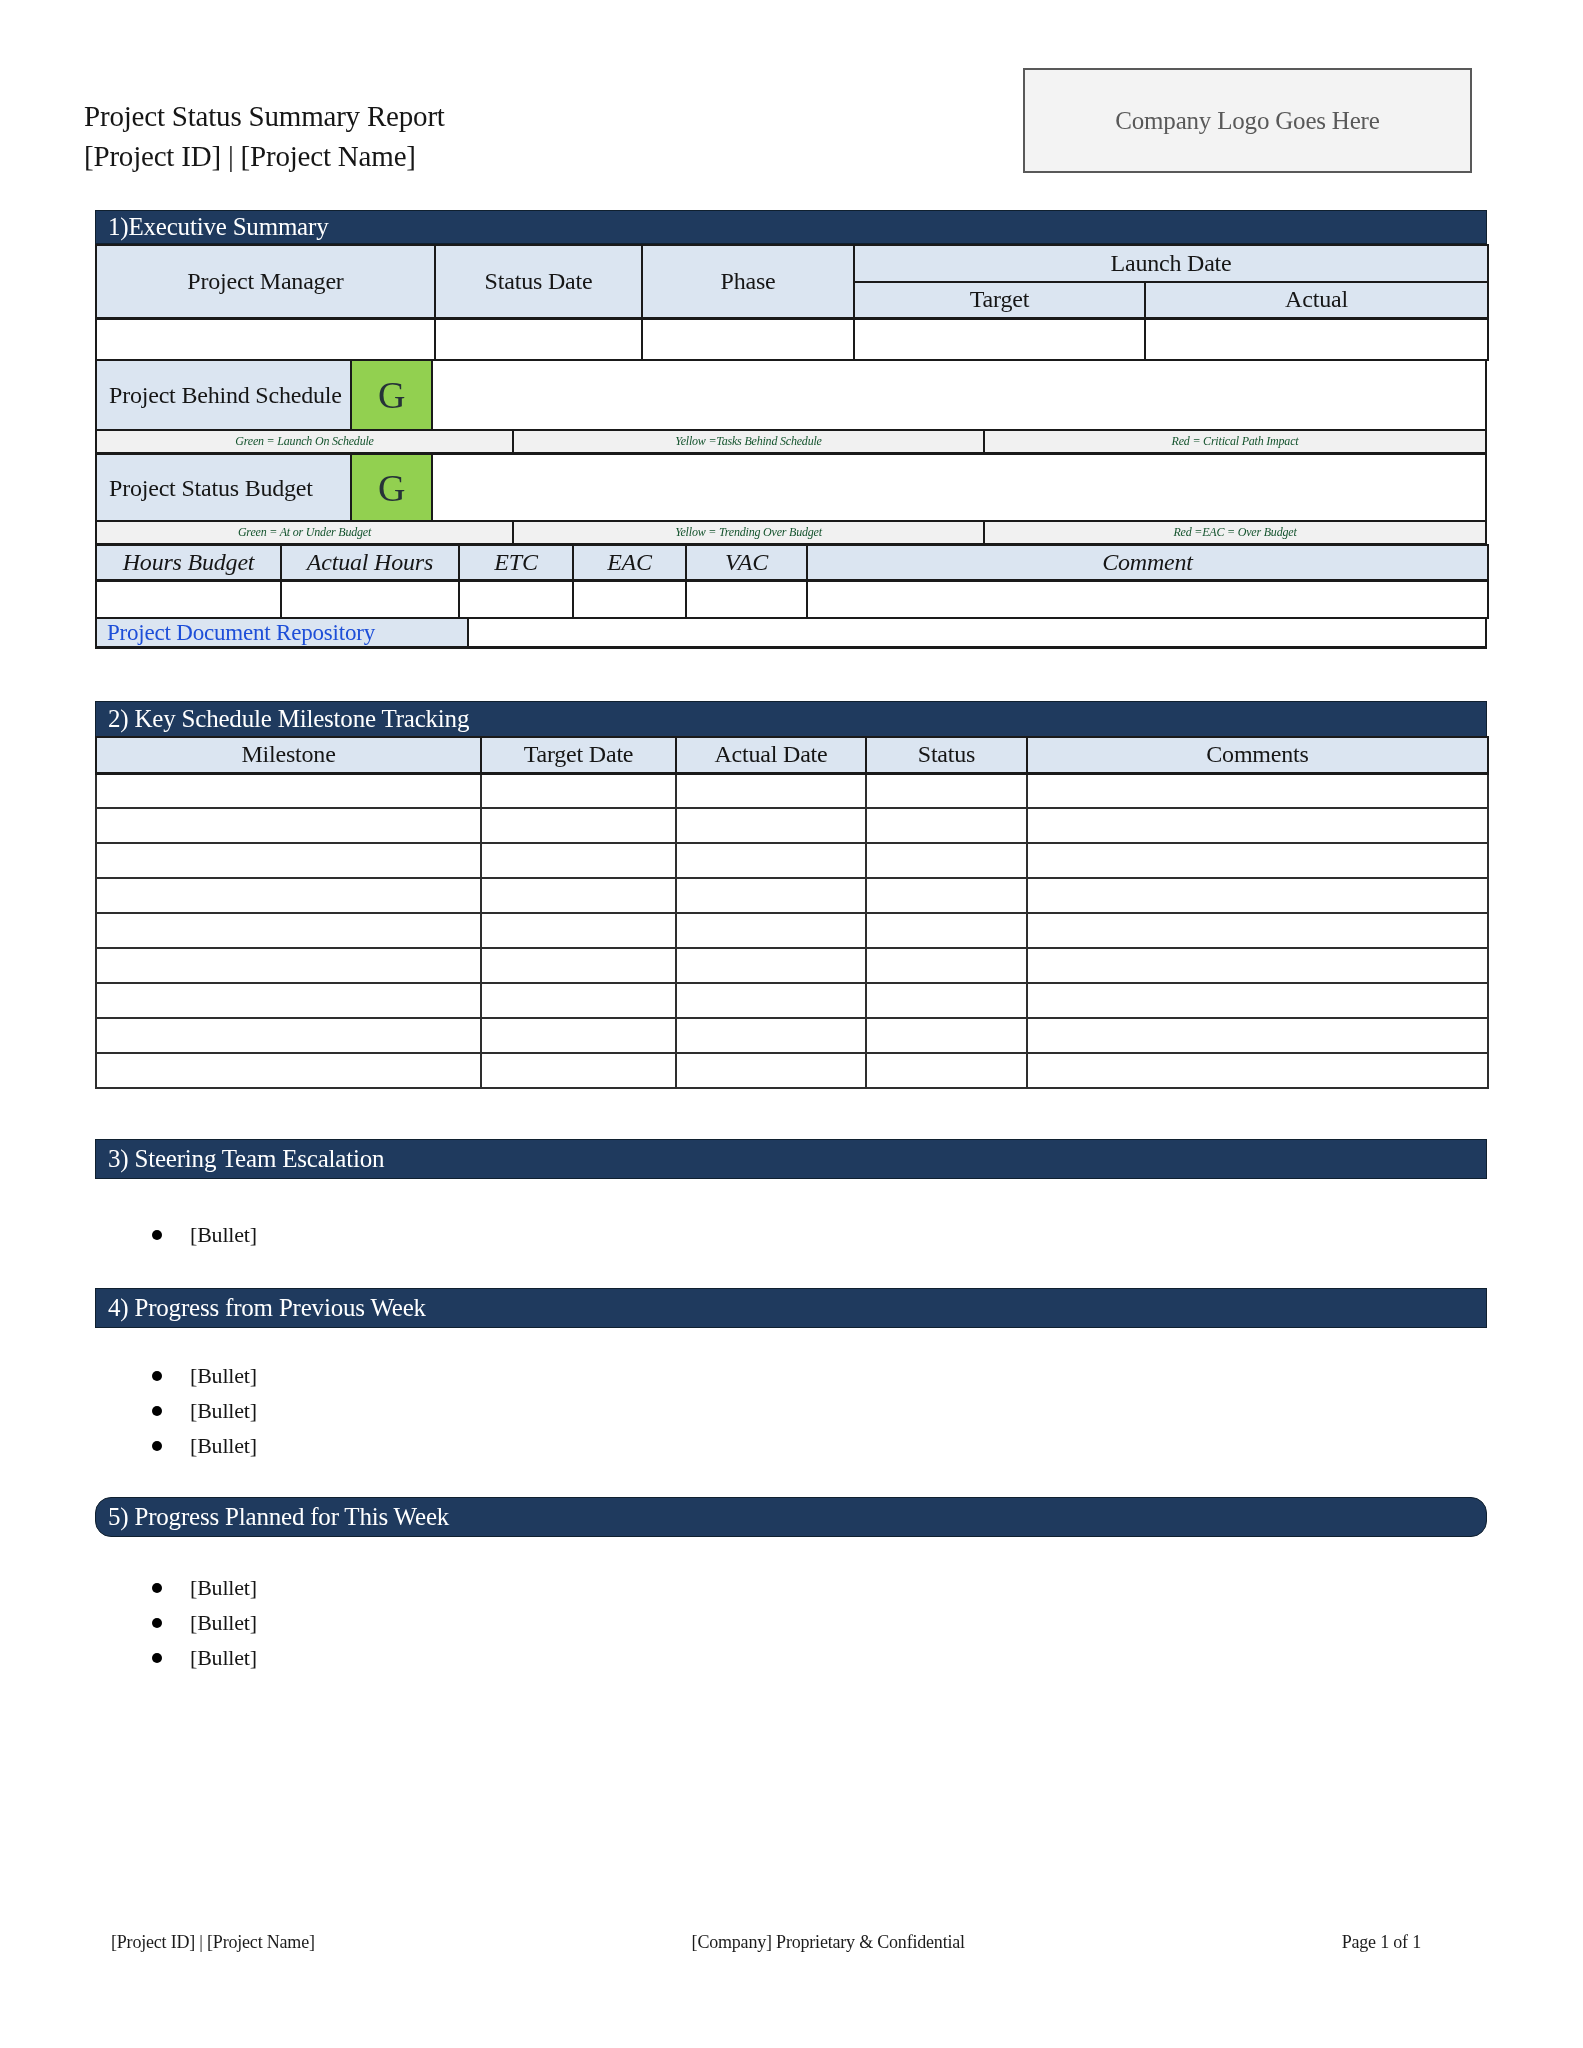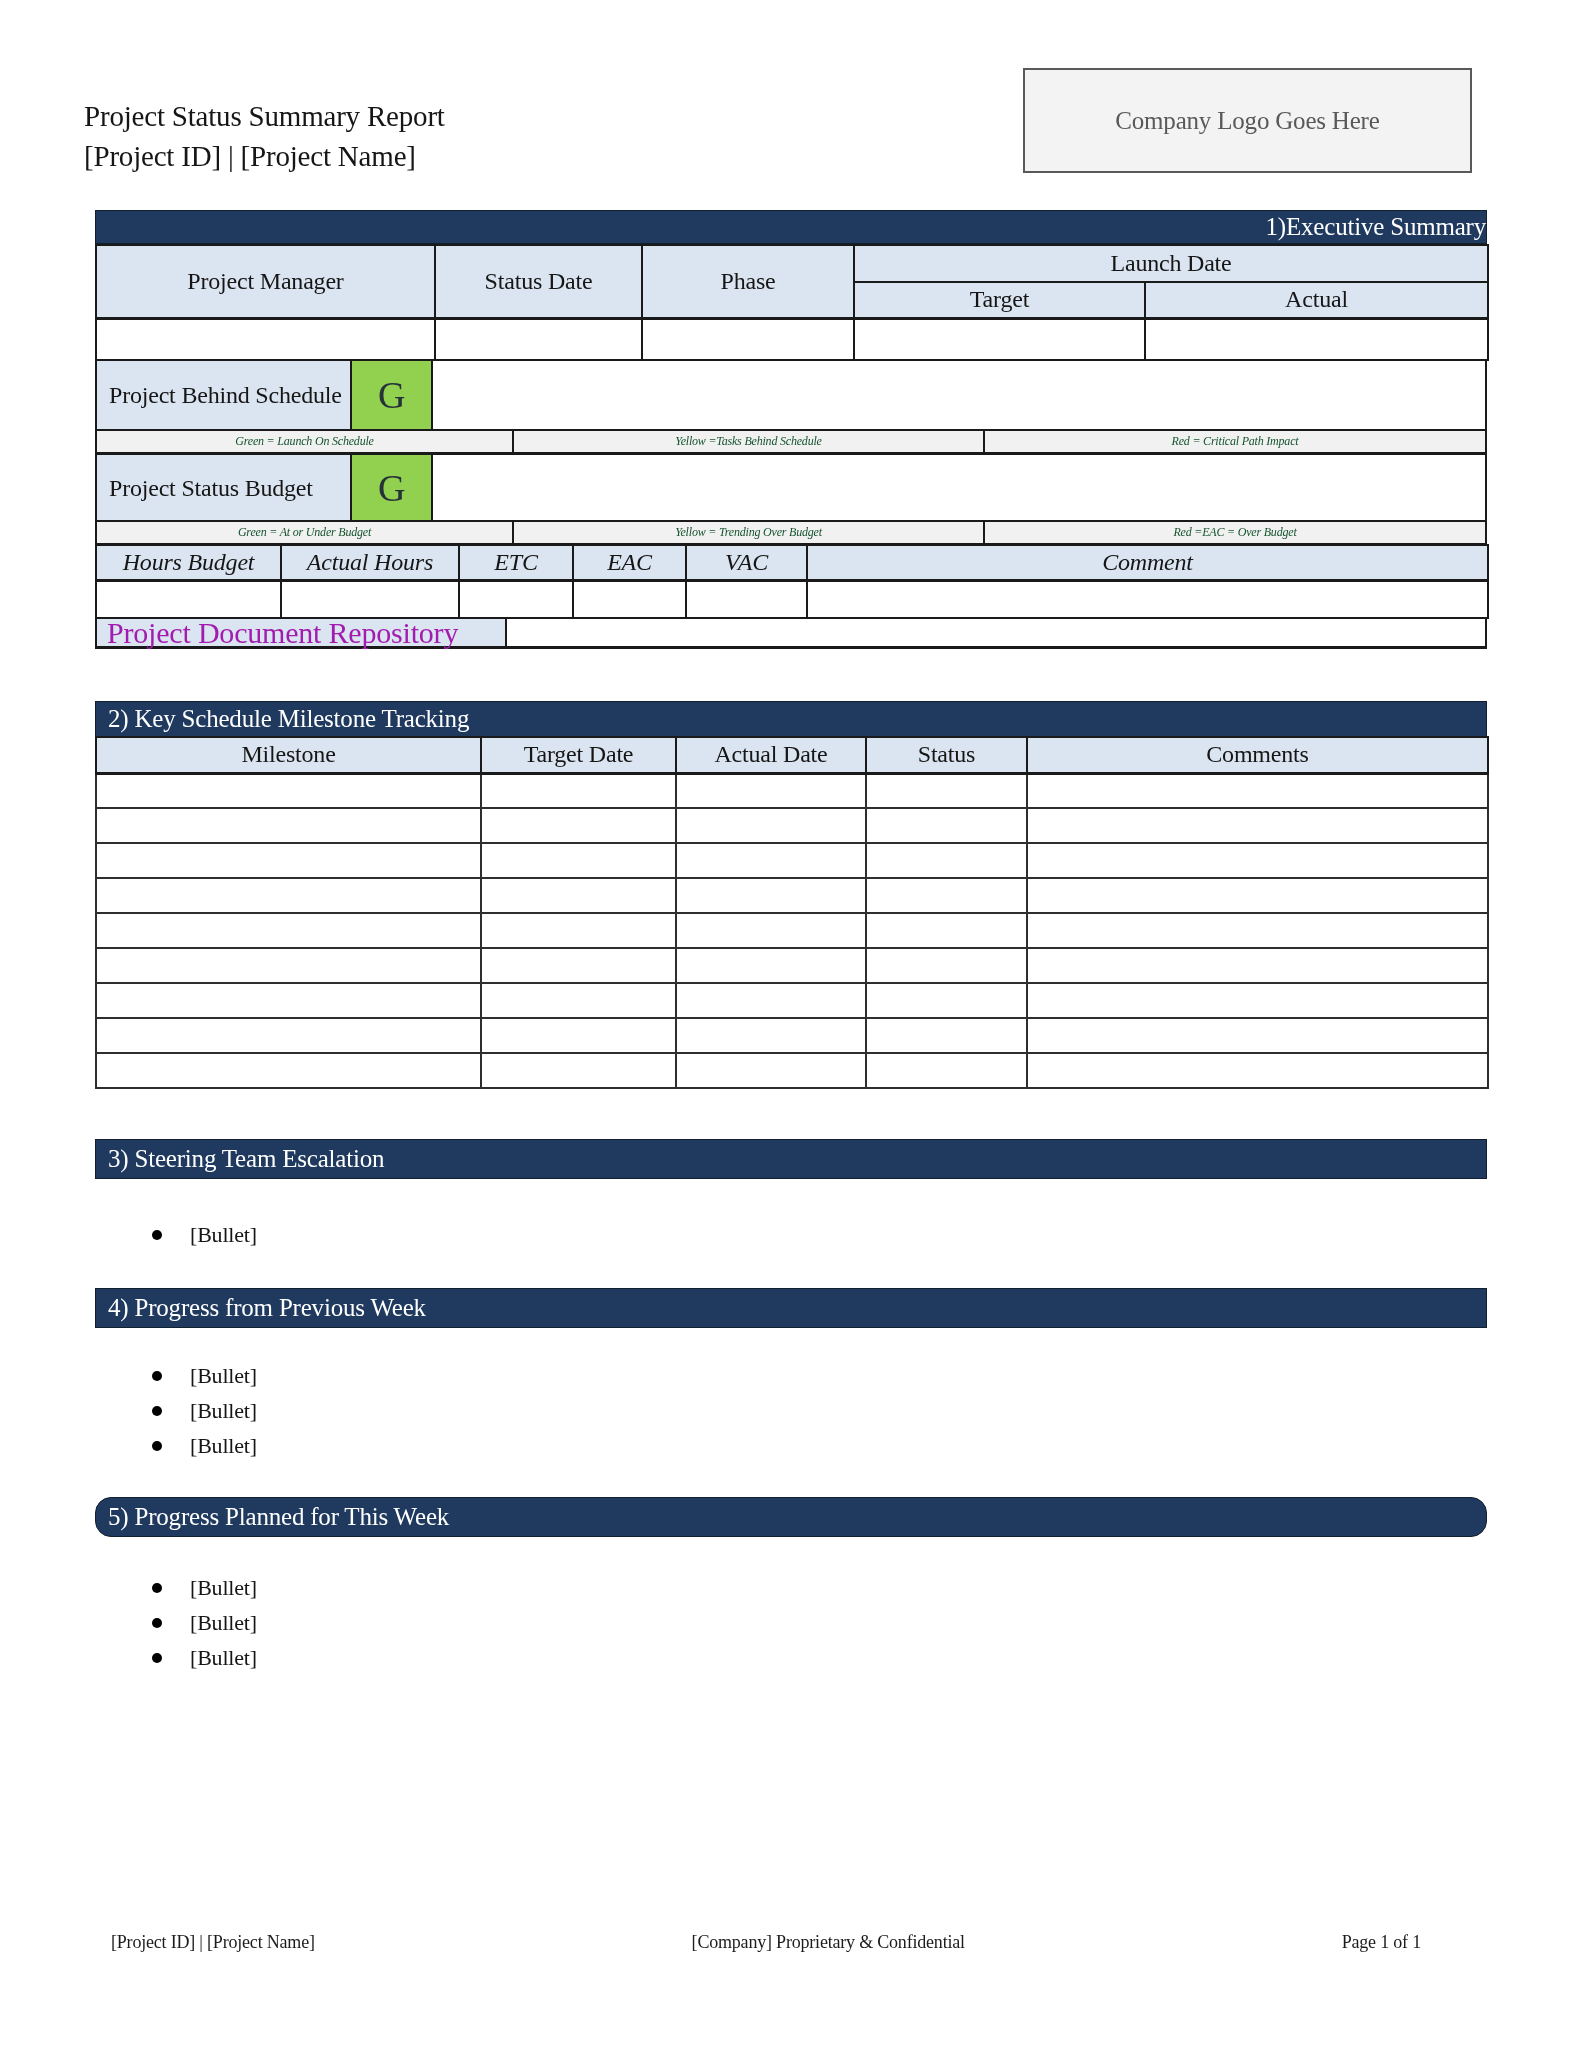--- a/index.html
+++ b/index.html
@@ -32,21 +32,21 @@
     font-size:25px;color:#595959;
   }
   
   .content{position:absolute;top:210px;left:95px;width:1392px;}
   .section-bar{
     background:var(--navy);color:#fff;
     border:1px solid #10202f;
     height:36px;line-height:34px;
     padding-left:12px;font-size:25px;
   }
-  .section-bar.exec{height:34px;line-height:32px;text-align:right;}
+  .section-bar.exec{height:34px;line-height:32px;}
   
   table{border-collapse:collapse;table-layout:fixed;width:1392px;background:#fff;}
   th,td{border:2px solid var(--border-dark);font-weight:normal;overflow:hidden;}
   th{background:var(--header-blue);font-size:24px;text-align:center;vertical-align:middle;color:#161616;}
   .t-info tr.hrow1 th{height:37px;}
   .t-info tr.hrow2 th{height:36px;border-bottom-width:3px;}
   .t-info th[rowspan]{border-bottom-width:3px;}
   .t-info tr.brow td{height:42px;background:#fff;}
   
   .frow{display:flex;margin-top:-2px;border:2px solid var(--border-dark);width:1392px;}
@@ -57,21 +57,21 @@
   .row-status .status-cell{width:81px;background:var(--status-green);justify-content:center;font-size:38px;color:#263238;}
   .row-status .status-detail{background:#fff;}
   .row-legend{height:27px;border-top-width:3px;border-bottom-width:3px;margin-top:-3px;}
   .row-legend > div{background:var(--legend-gray);justify-content:center;font-size:12px;font-style:italic;color:#14532d;}
   .row-legend .lg1{width:417px;}
   .row-legend .lg2{width:471px;}
   .t-hours{margin-top:-2px;}
   .t-hours th{font-style:italic;height:35px;border-bottom-width:3px;}
   .t-hours td{height:38px;background:#fff;}
   .row-repo{height:32px;margin-top:-2px;border-bottom-width:3px;}
-  .row-repo .repo-label{width:410px;background:var(--header-blue);padding-left:10px;font-size:30px;color:#a21caf;}
+  .row-repo .repo-label{width:372px;background:var(--header-blue);padding-left:10px;font-size:23px;color:#1d4ed8;}
   .row-repo .repo-value{background:#fff;}
   
   .milestone-section{margin-top:52px;}
   .t-miles th{height:36px;border-bottom-width:3px;}
   .t-miles td{height:35px;background:#fff;border-color:#2e2e2e;}
   
   .bar-escalation{margin-top:50px;height:40px;line-height:38px;}
   .bar-prev{margin-top:36px;height:40px;line-height:38px;}
   .bar-plan{margin-top:34px;height:40px;line-height:38px;border-radius:16px;}
   ul.bullets{list-style:none;margin:0;padding:0;}

